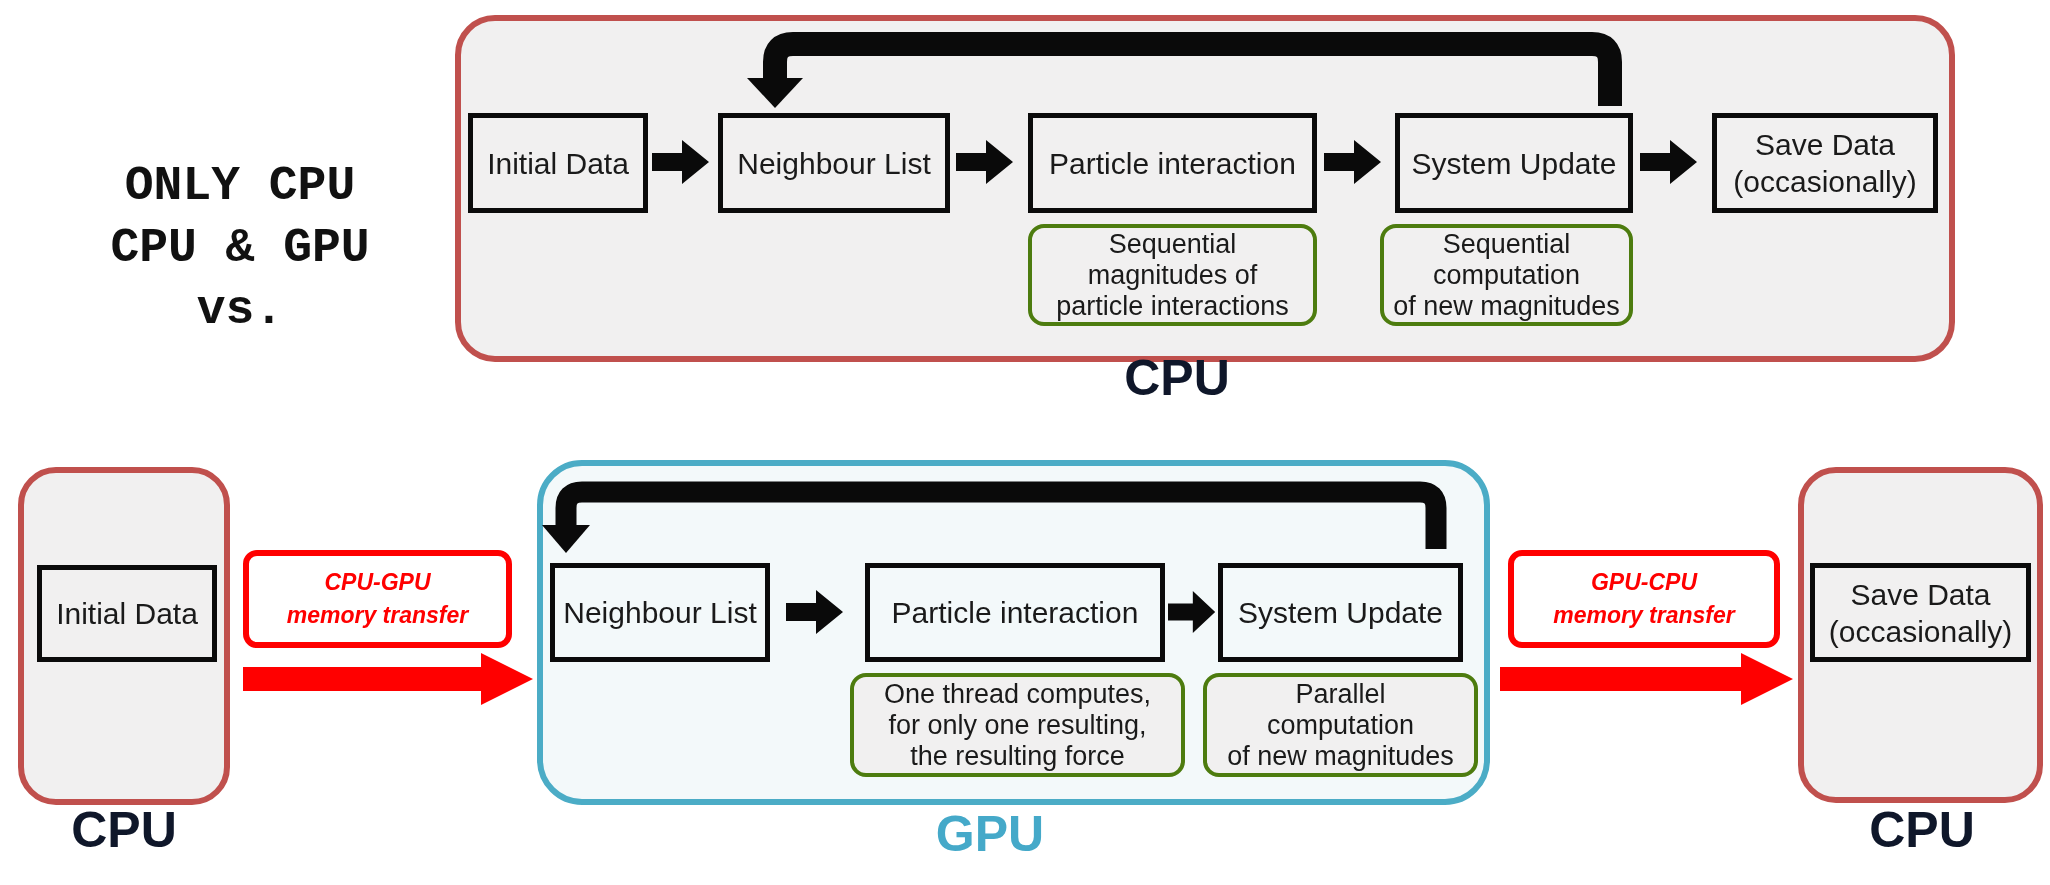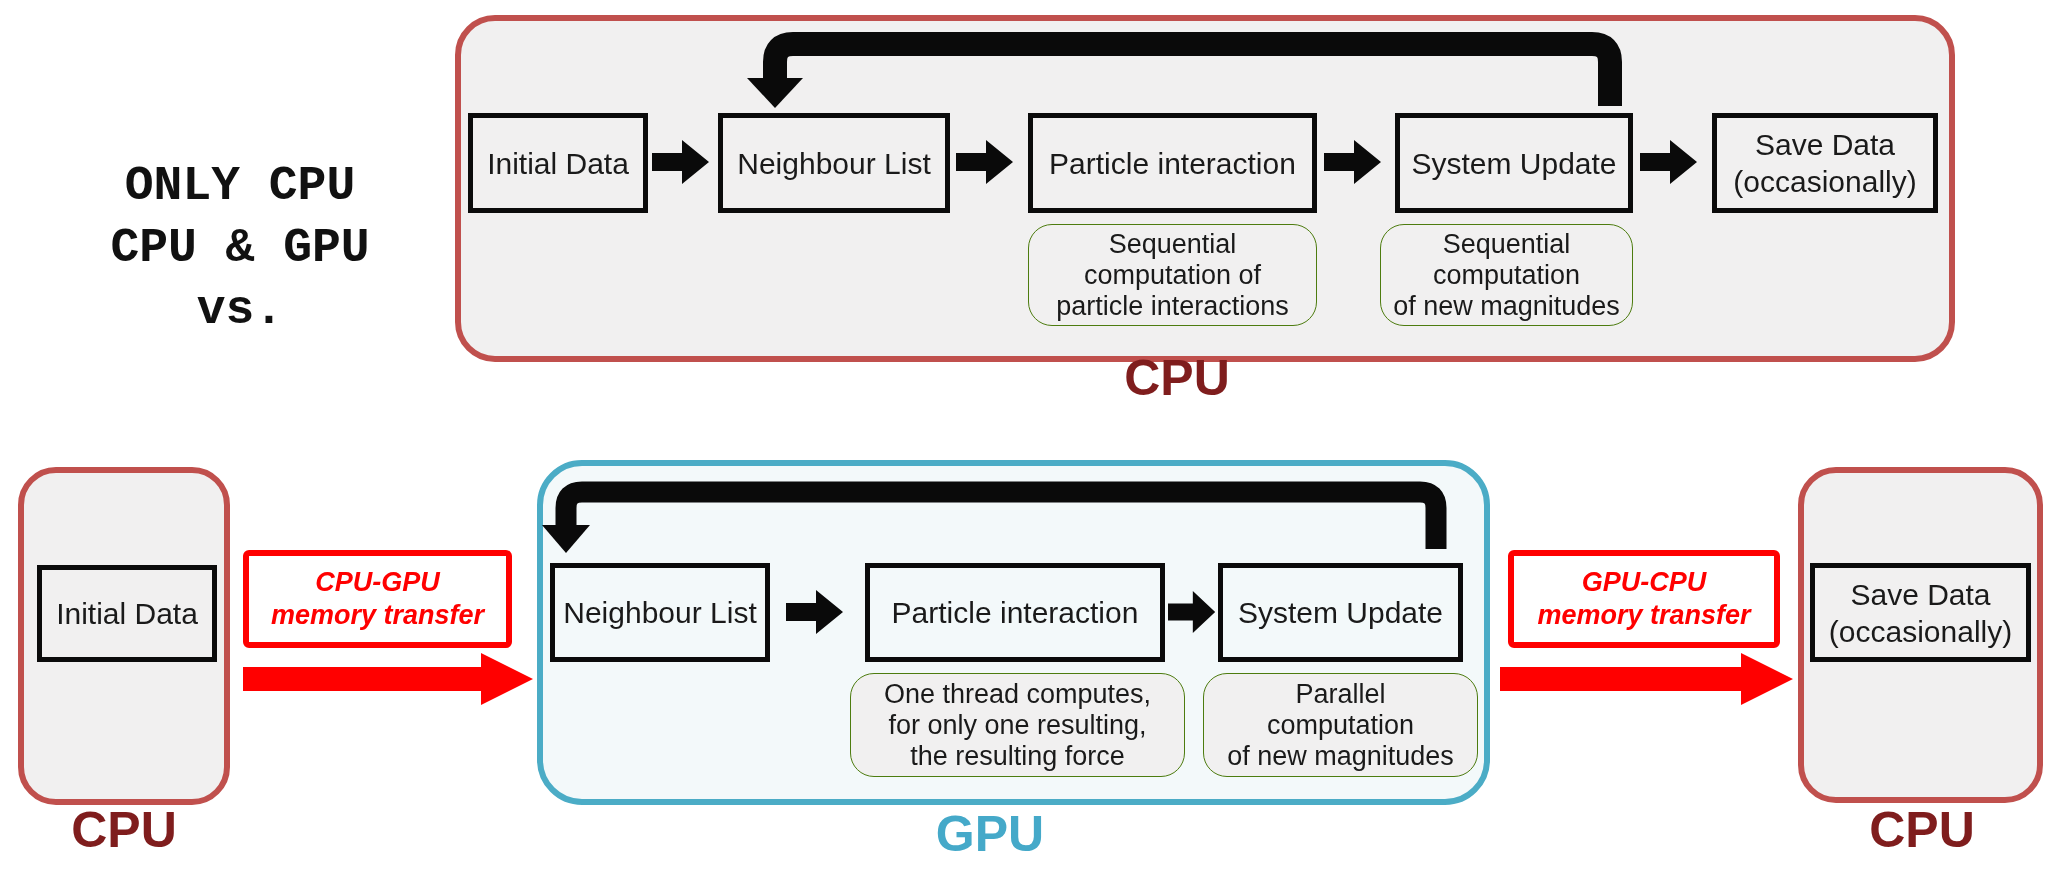--- a/index.html
+++ b/index.html
@@ -38,45 +38,45 @@
     border: 5px solid #0B0B0B;
     background: #F1F0F0;
     display: flex; flex-direction: column;
     align-items: center; justify-content: center;
     text-align: center;
     font-size: 30px; color: #1A1A1A; line-height: 37px;
   }
   .blue-fill { background: #F3F9FA; }
 
   .note {
-    border: 1px solid #4d7c0f;
-    border-radius: 24px;
+    border: 4px solid #4d7c0f;
+    border-radius: 16px;
     background: #F1F0F0;
     display: flex; flex-direction: column;
     align-items: center; justify-content: center;
     text-align: center;
     font-size: 27px; color: #1A1A1A; line-height: 31px;
   }
 
   .section-label {
     text-align: center;
     font-size: 50px; font-weight: bold;
     line-height: 52px;
   }
-  .cpu-color { color: #7f1d1d; }
+  .cpu-color { color: #0f172a; }
   .gpu-color { color: #45A9C9; }
 
   .transfer-box {
     border: 6px solid #FF0000;
-    border-radius: 6px;
+    border-radius: 14px;
     background: #ffffff;
     display: flex; flex-direction: column;
     align-items: center; justify-content: center;
     text-align: center;
-    font-size: 27px; font-weight: bold; font-style: italic;
+    font-size: 23px; font-weight: bold; font-style: italic;
     color: #FF0000; line-height: 33px;
   }
 
   svg { display: block; }
 </style>
 </head>
 <body>
 
 <div class="canvas">
 
@@ -117,21 +117,21 @@
   <svg class="abs" style="left:1640px; top:139px;" width="58" height="46" viewBox="0 0 58 46">
     <polygon points="0,14 30,14 30,1 57,23 30,45 30,32 0,32" fill="#0A0A0A"></polygon>
   </svg>
   <div class="abs fbox" style="left:1712px; top:113px; width:226px; height:100px;">
     <div>Save Data</div>
     <div>(occasionally)</div>
   </div>
 
   <div class="abs note" style="left:1028px; top:224px; width:289px; height:102px;">
     <div>Sequential</div>
-    <div>computation of</div>
+    <div>magnitudes of</div>
     <div>particle interactions</div>
   </div>
   <div class="abs note" style="left:1380px; top:224px; width:253px; height:102px;">
     <div>Sequential</div>
     <div>computation</div>
     <div>of new magnitudes</div>
   </div>
 
   <div class="abs section-label cpu-color" style="left:1097px; top:352px; width:160px;">CPU</div>
 

